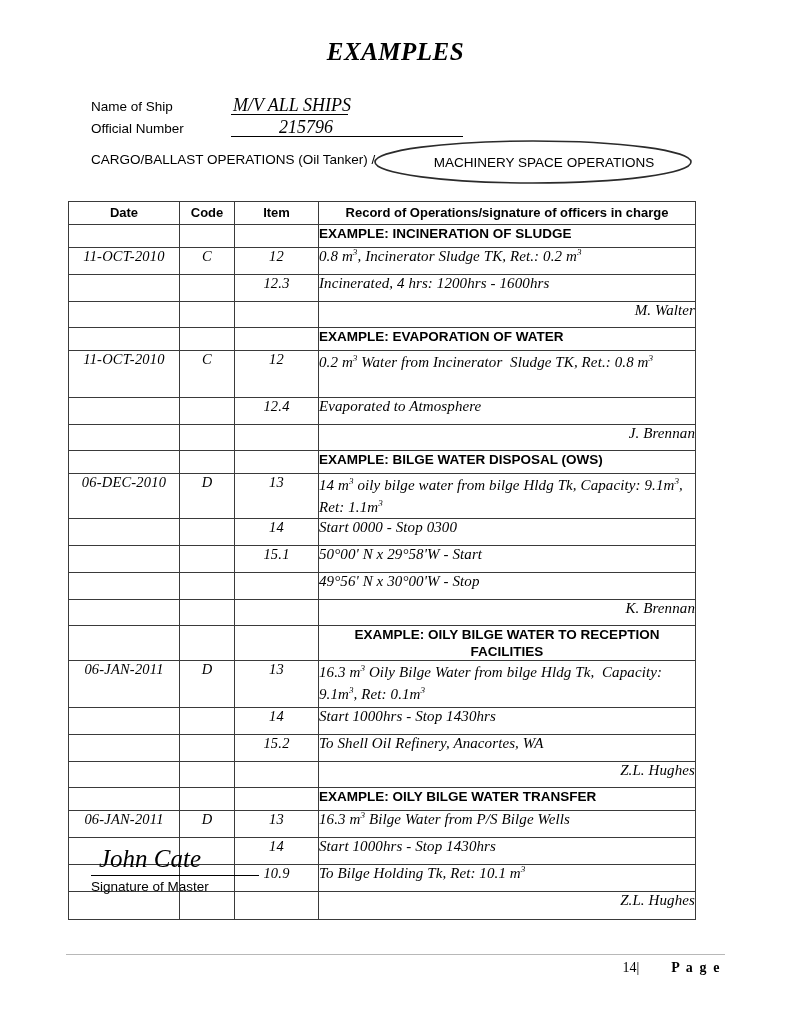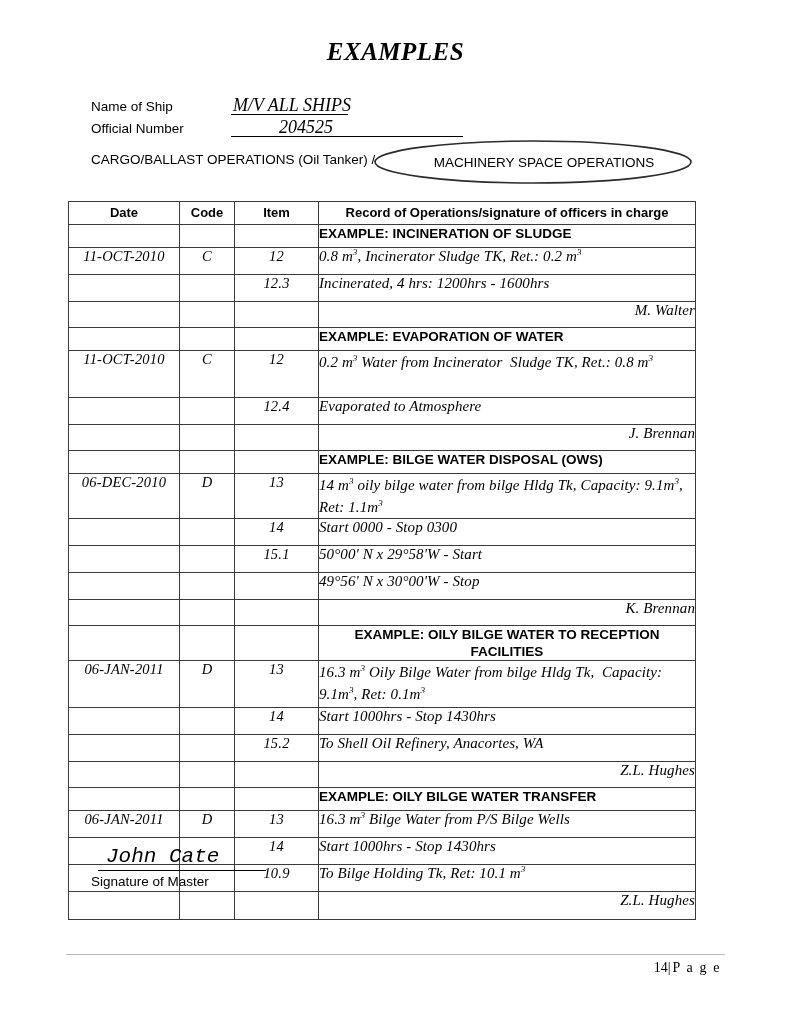--- a/index.html
+++ b/index.html
@@ -177,29 +177,28 @@
   .pad1 { padding-top: 2px; }
   .mid-item { padding-top: 13px; }
 
   
   #sig-block {
     position: absolute;
     left: 91px;
     top: 845px;
   }
   #sig-name {
-    font-family: Liberation Mono, monospace;
+    font-family: Liberation Serif, serif;
     font-style: italic;
-    font-size: 21px;
+    font-size: 25px;
     border-bottom: 1.5px solid #000;
     width: 168px;
     padding: 0 0 2px 8px;
     box-sizing: border-box;
     white-space: pre;
-    margin-left: 7px;
   }
   #sig-caption {
     font-size: 13.5px;
     margin-top: 3px;
   }
 
   
   #footer-rule {
     position: absolute;
     left: 66px;
@@ -211,35 +210,35 @@
   #footer-page {
     position: absolute;
     right: 70px;
     top: 960px;
     font-family: "Liberation Serif", serif;
     font-size: 14px;
     letter-spacing: 1.6px;
   }
   #footer-page .pnum { letter-spacing: 0; }
   #footer-page .bar  { letter-spacing: 2px; }
-  #footer-page .pw   { font-weight: normal; }
+  #footer-page .pw   { font-weight: bold; margin-left: 30px; }
 </style>
 </head>
 <body>
 
 <div id="doc-title">EXAMPLES</div>
 
 <div id="meta-block">
   <div class="meta-row">
     <div class="meta-label">Name of Ship</div>
     <div class="meta-value ship">M/V ALL SHIPS</div>
   </div>
   <div class="meta-row" style="margin-top:3px;">
     <div class="meta-label">Official Number</div>
-    <div class="meta-value official">204525</div>
+    <div class="meta-value official">215796</div>
   </div>
 </div>
 
 <div id="ops-line">CARGO/BALLAST OPERATIONS (Oil Tanker) /</div>
 
 <div id="ellipse-wrap">
   <svg width="320" height="46" viewBox="0 0 320 46" aria-hidden="true">
     <ellipse cx="160" cy="23" rx="158" ry="21" fill="none" stroke="#2b2b2b" stroke-width="1.6"></ellipse>
   </svg>
   <div id="ellipse-label">MACHINERY SPACE OPERATIONS</div>

